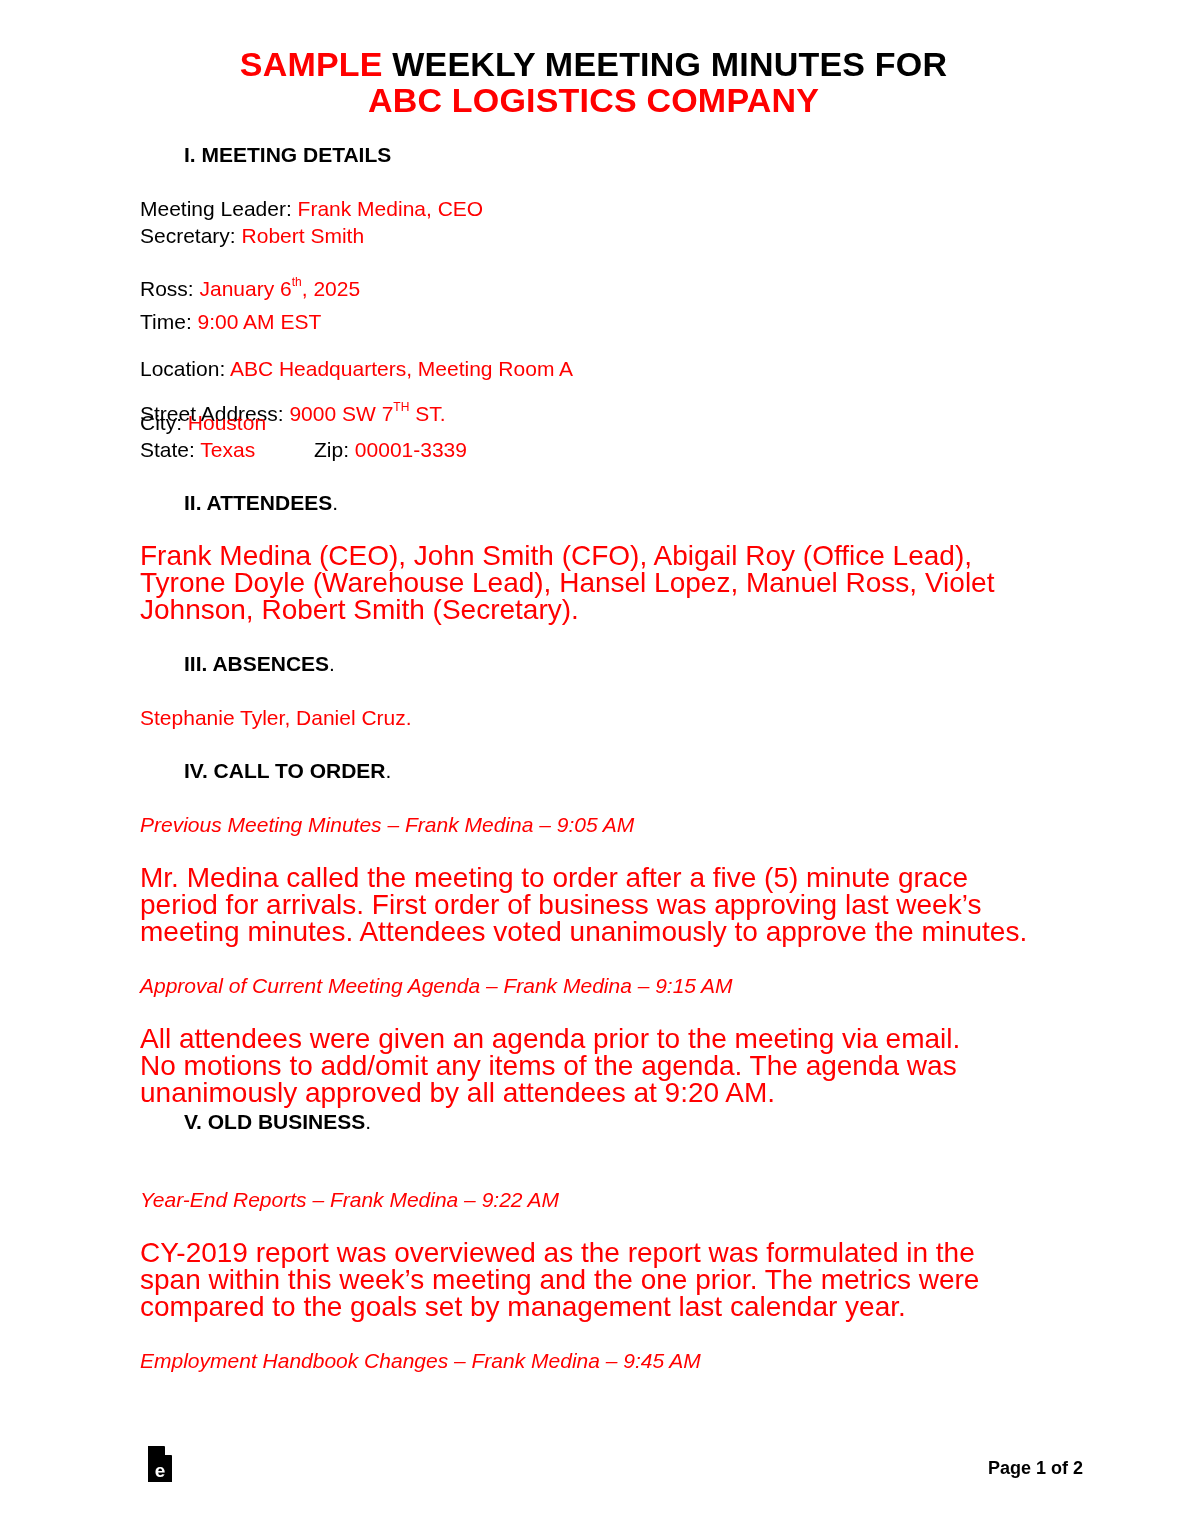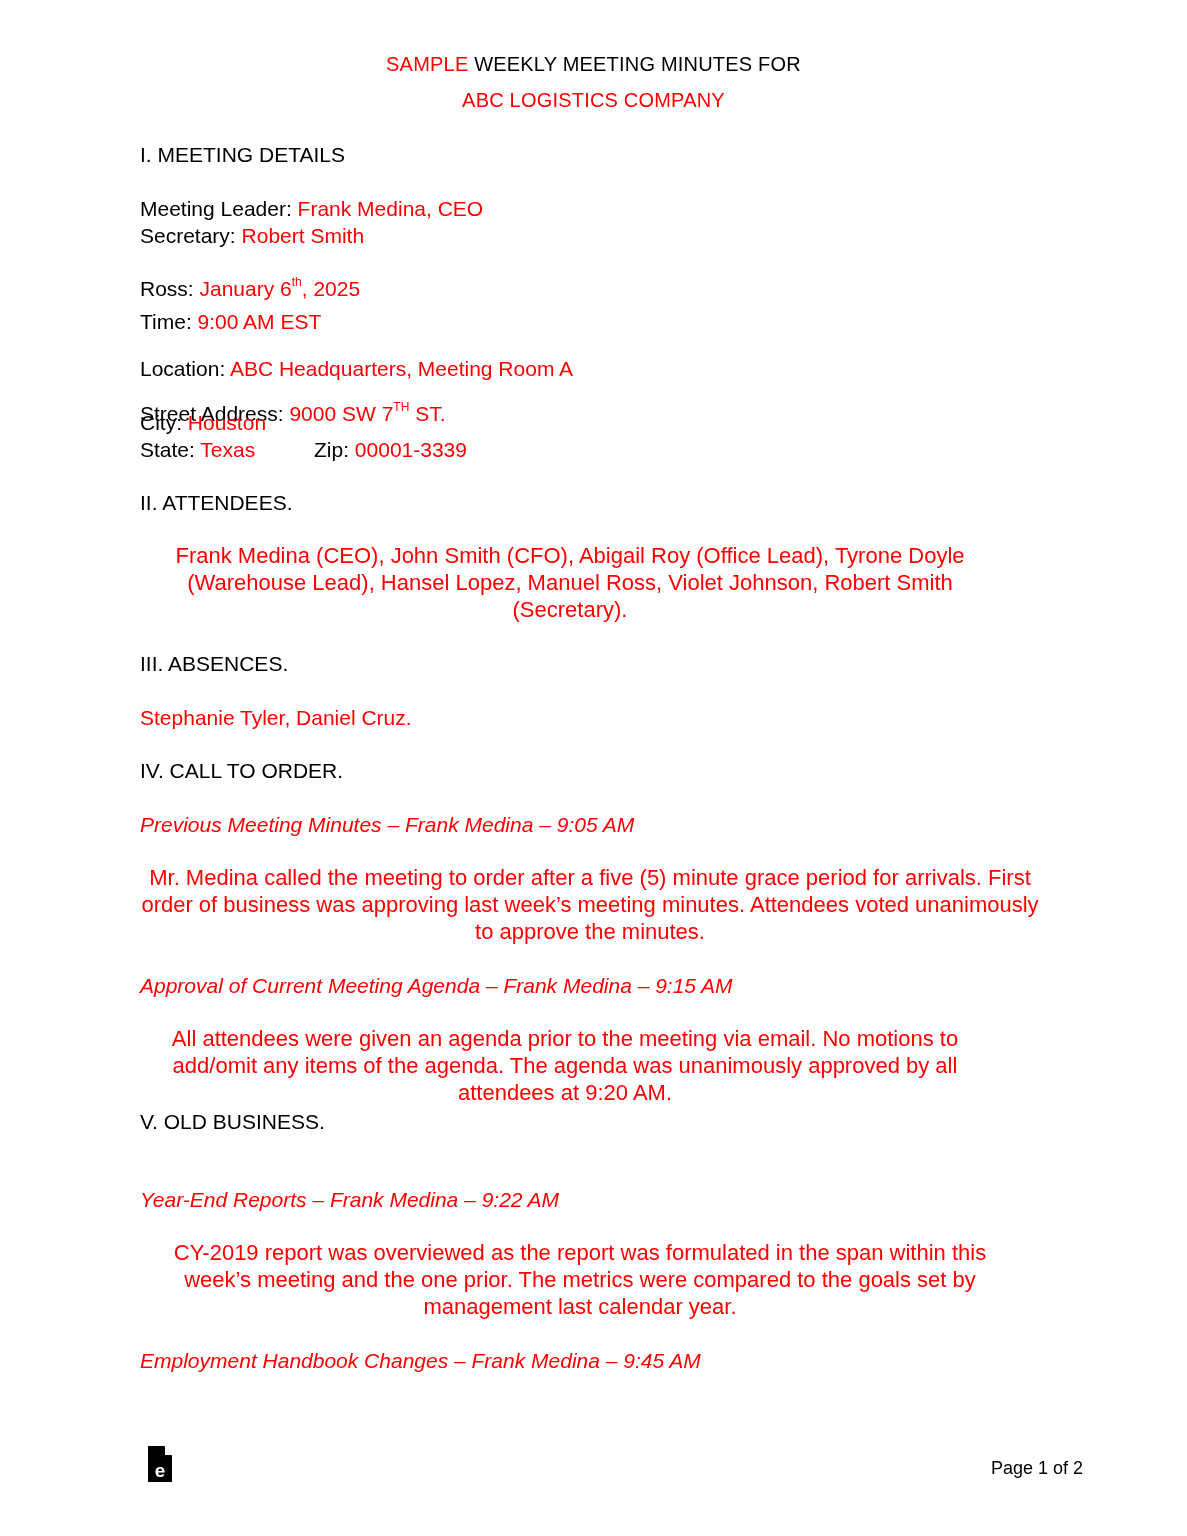--- a/index.html
+++ b/index.html
@@ -3,38 +3,38 @@
 <meta charset="utf-8">
 <style>
   html, body { margin: 0; padding: 0; background: #ffffff; }
   body {
     width: 1187px; height: 1536px; position: relative; overflow: hidden;
     font-family: "Liberation Sans", sans-serif; color: #000;
   }
   .red { color: #ff0000; }
   .title {
     position: absolute; left: 0; width: 1187px; text-align: center;
-    font-weight: normal; font-size: 20px; line-height: 36px; letter-spacing: 0.2px;
+    font-weight: bold; font-size: 34px; line-height: 36px; letter-spacing: 0.2px;
   }
   .t1 { top: 46px; }
   .t2 { top: 82px; }
   .line {
     position: absolute; left: 140px; font-size: 21px; line-height: 27px; white-space: nowrap;
   }
-  .heading { font-weight: normal; }
+  .heading { font-weight: bold; margin-left: 44px; }
   .italic { font-style: italic; }
   .para {
-    position: absolute; left: 140px; width: 900px; font-size: 22px; line-height: 26.8px; text-align: center;
+    position: absolute; left: 140px; width: 900px; font-size: 28px; line-height: 26.8px;
   }
   sup { font-size: 12px; line-height: 0; position: relative; top: -2px; }
   .footer-icon {
     position: absolute; left: 148px; top: 1446px; width: 24px; height: 36px;
   }
   .page-num {
-    position: absolute; right: 104px; top: 1457px; font-size: 18px; line-height: 22px;
+    position: absolute; right: 104px; top: 1457px; font-size: 18px; line-height: 22px; font-weight: bold;
   }
 </style>
 </head>
 <body>
 
 <div>
 
   <div class="title t1">
     <span class="red">SAMPLE</span><span> WEEKLY MEETING MINUTES FOR</span>
   </div>

